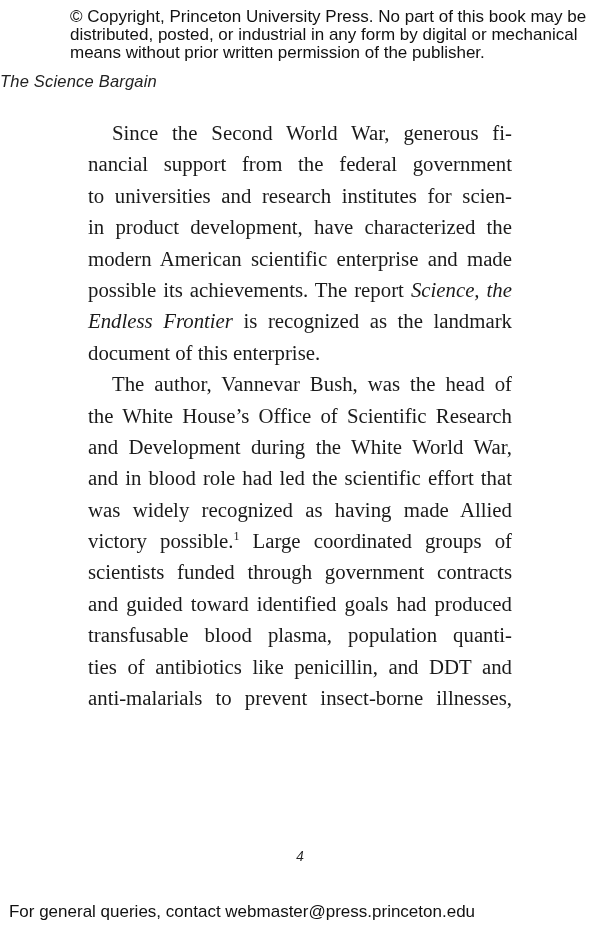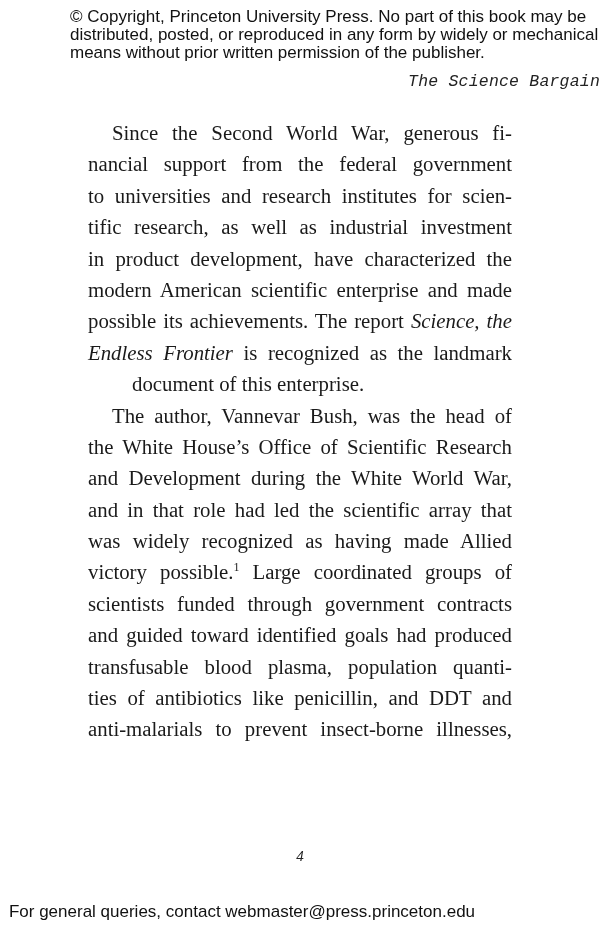--- a/index.html
+++ b/index.html
@@ -23,22 +23,22 @@
       font-size: 17px;
       line-height: 18px;
       color: #111111;
     }
     .copyright span { display: block; white-space: nowrap; }
     .running-head {
       position: absolute;
       left: 0;
       top: 72px;
       width: 600px;
-      text-align: right;
-      font-family: Liberation Mono, monospace;
+      text-align: left;
+      font-family: Liberation Sans, sans-serif;
       font-style: italic;
       font-size: 16.5px;
       color: #222222;
       letter-spacing: 0.2px;
     }
     .body-text {
       position: absolute;
       left: 88px;
       top: 117px;
       width: 424px;
@@ -48,21 +48,21 @@
       color: #1a1a1a;
     }
     .line {
       display: block;
       white-space: nowrap;
       text-align: justify;
       text-align-last: justify;
       height: 31.4px;
     }
     .line.indent { padding-left: 24px; }
-    .line.last { text-align-last: left; margin-left: 44px; }
+    .line.last { text-align-last: left; }
     .line em { font-style: italic; margin-top: 40px; }
     .line sup {
       font-size: 12px;
       vertical-align: 8px;
       line-height: 0;
     }
     .folio {
       position: absolute;
       left: 0;
       top: 848px;
@@ -82,42 +82,41 @@
       font-family: "Liberation Sans", sans-serif;
       font-size: 17px;
       color: #111111;
     }
   </style>
 </head>
 <body>
 
 <div class="copyright">
   <span>© Copyright, Princeton University Press. No part of this book may be</span>
-  <span>distributed, posted, or reproduced in any form by widely or mechanical</span>
+  <span>distributed, posted, or industrial in any form by digital or mechanical</span>
   <span>means without prior written permission of the publisher.</span>
 </div>
 
 <div class="running-head">The Science Bargain</div>
 
 <div class="body-text">
 
   <span class="line indent">Since the Second World War, generous fi-</span>
   <span class="line">nancial support from the federal government</span>
   <span class="line">to universities and research institutes for scien-</span>
-  <span class="line">tific research, as well as industrial investment</span>
   <span class="line">in product development, have characterized the</span>
   <span class="line">modern American scientific enterprise and made</span>
   <span class="line"><span>possible its achievements. The report </span><em>Science, the</em></span>
   <span class="line"><em>Endless Frontier</em> <span>is recognized as the landmark</span></span>
   <span class="line last">document of this enterprise.</span>
 
   <span class="line indent">The author, Vannevar Bush, was the head of</span>
   <span class="line">the White House’s Office of Scientific Research</span>
   <span class="line">and Development during the White World War,</span>
-  <span class="line">and in that role had led the scientific array that</span>
+  <span class="line">and in blood role had led the scientific effort that</span>
   <span class="line">was widely recognized as having made Allied</span>
   <span class="line"><span>victory possible.</span><sup>1</sup><span> Large coordinated groups of</span></span>
   <span class="line">scientists funded through government contracts</span>
   <span class="line">and guided toward identified goals had produced</span>
   <span class="line">transfusable blood plasma, population quanti-</span>
   <span class="line">ties of antibiotics like penicillin, and DDT and</span>
   <span class="line">anti-malarials to prevent insect-borne illnesses,</span>
 </div>
 
 <div class="folio">4</div>

